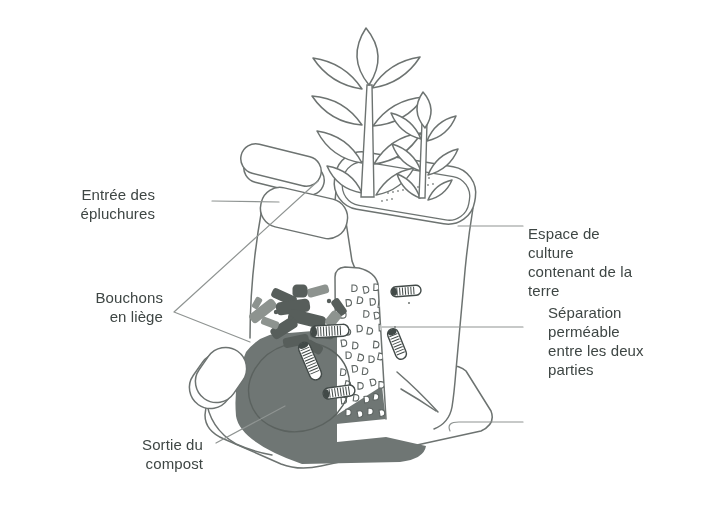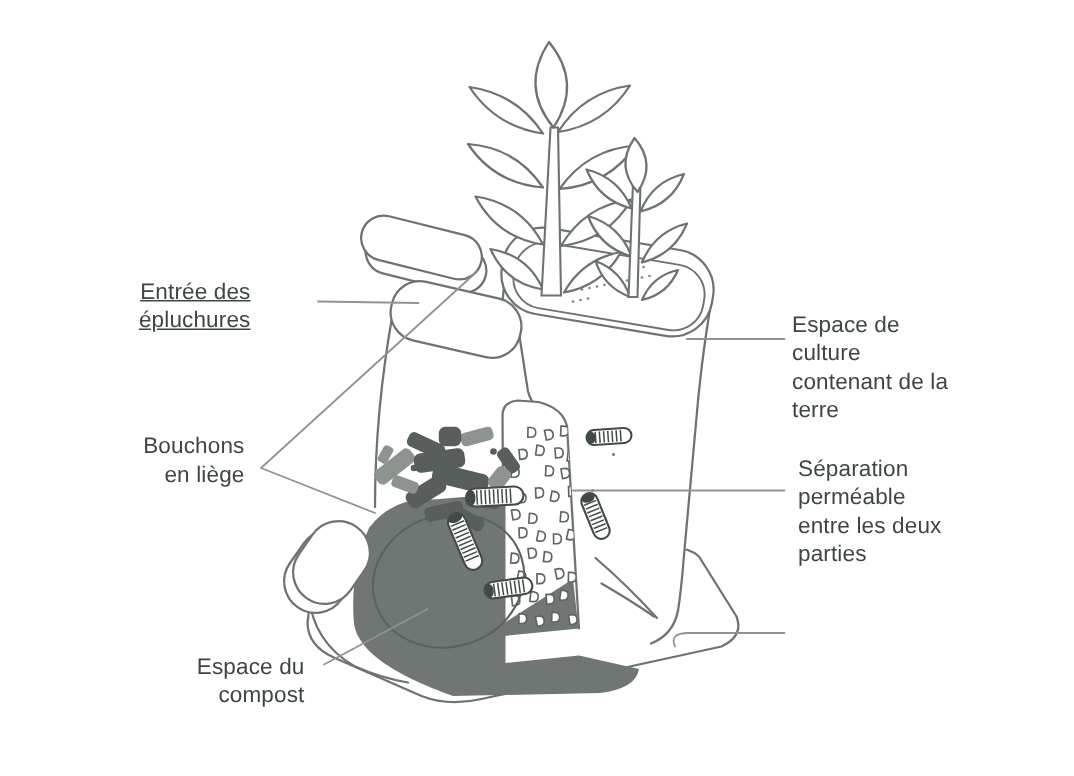--- a/index.html
+++ b/index.html
@@ -241,27 +241,27 @@
     <g>
       <path class="leader" d="M212,201 L279,202"></path>
       <path class="leader" d="M318,181 L174,312 L250,342"></path>
       <path class="leader" d="M216,443 L285,406"></path>
       <path class="leader" d="M458,226 L523,226"></path>
       <path class="leader" d="M382,327 L523,327"></path>
       <path class="leader" d="M450,431 Q446,422 459,422 L523,422"></path>
     </g>
   </svg>
 
-  <div class="lbl r" style="left:47px;top:185px;width:120px;text-decoration:underline;">Entrée des
+  <div class="lbl r" style="left:35px;top:185px;width:120px;">Entrée des
 épluchures</div>
   <div class="lbl r" style="left:43px;top:288px;width:120px;">Bouchons
 en liège</div>
-  <div class="lbl r" style="left:83px;top:435px;width:120px;">Espace du
+  <div class="lbl r" style="left:83px;top:435px;width:120px;">Sortie du
 compost</div>
-  <div class="lbl l" style="left:528px;top:207px;width:130px;">Espace de
+  <div class="lbl l" style="left:528px;top:224px;width:130px;">Espace de
 culture
 contenant de la
 terre</div>
-  <div class="lbl l" style="left:532px;top:303px;width:130px;">Séparation
+  <div class="lbl l" style="left:548px;top:303px;width:130px;">Séparation
 perméable
 entre les deux
 parties</div>
 </div>
 
 </body></html>

